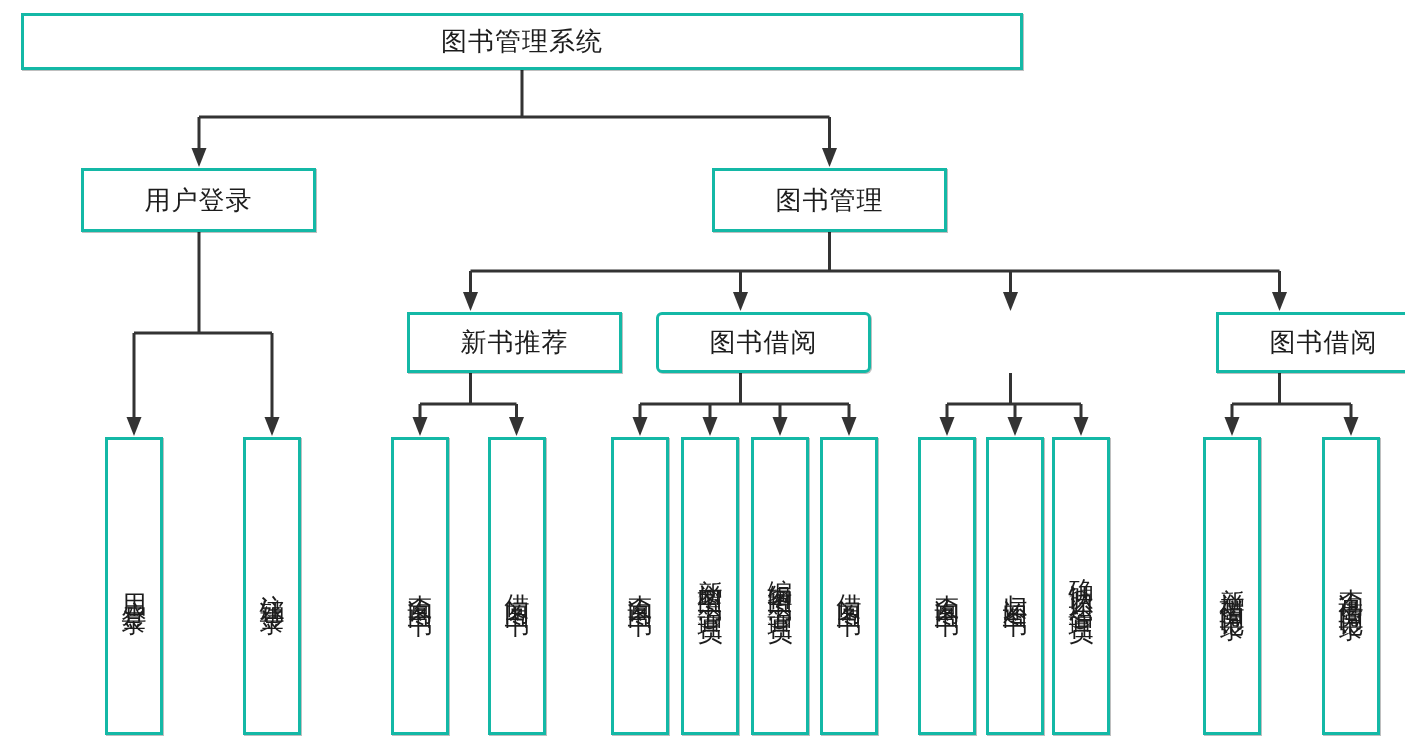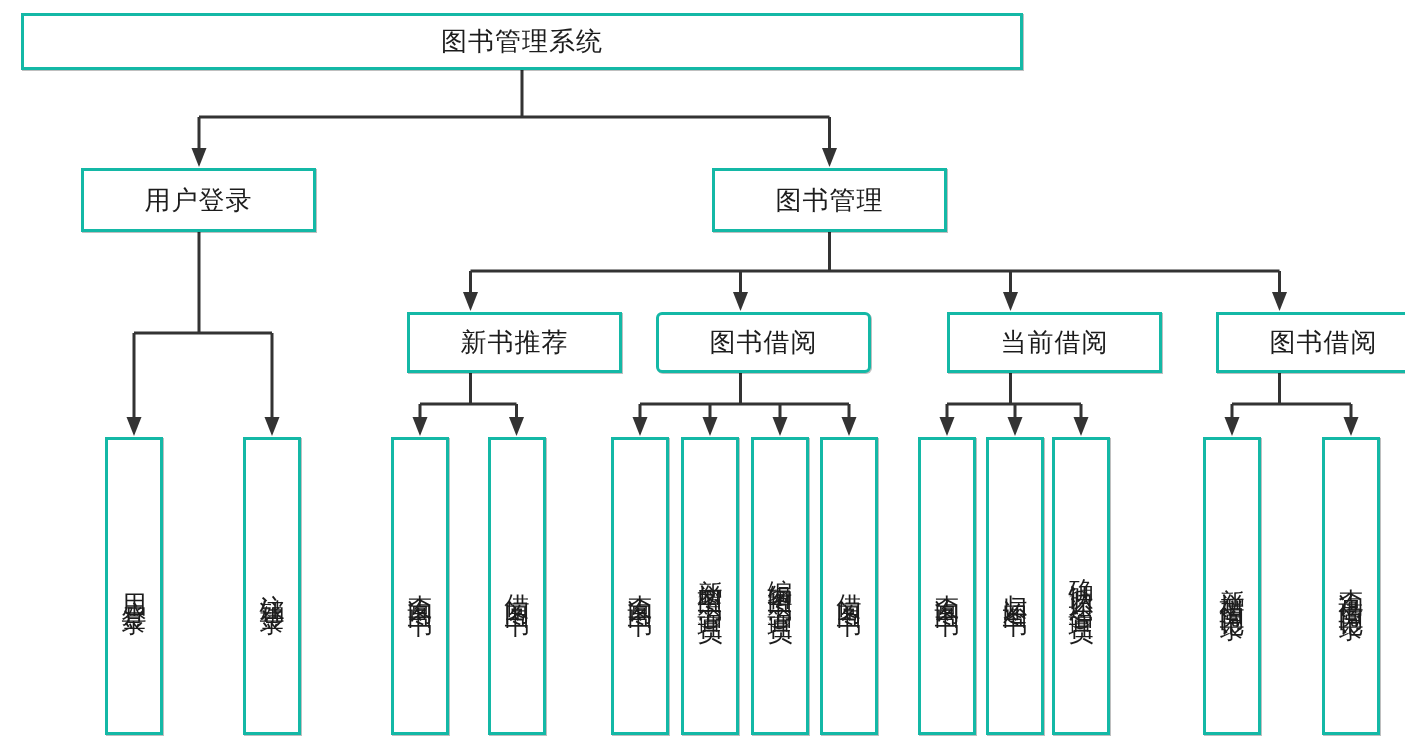--- a/index.html
+++ b/index.html
@@ -87,21 +87,20 @@
     </g>
   </svg>
 
   <div class="box root">图书管理系统</div>
 
   <div class="box lvl2" style="left:81px;">用户登录</div>
   <div class="box lvl2" style="left:712px;">图书管理</div>
 
   <div class="box lvl3" style="left:363px;">新书推荐</div>
   <div class="box lvl3" style="left:612px;border-radius:6px;">图书借阅</div>
-  <div class="box lvl3" style="left:903px;">当前借阅</div>
   <div class="box lvl3" style="left:1172px;">图书借阅</div>
 
   <div class="box leaf" style="left:105px;">用户登录</div>
   <div class="box leaf" style="left:243px;">注销登录</div>
 
   <div class="box leaf" style="left:391px;">查询图书</div>
   <div class="box leaf" style="left:488px;">借阅图书</div>
 
   <div class="box leaf" style="left:611px;">查询图书</div>
   <div class="box leaf" style="left:681px;">新增图书（管理员）</div>

